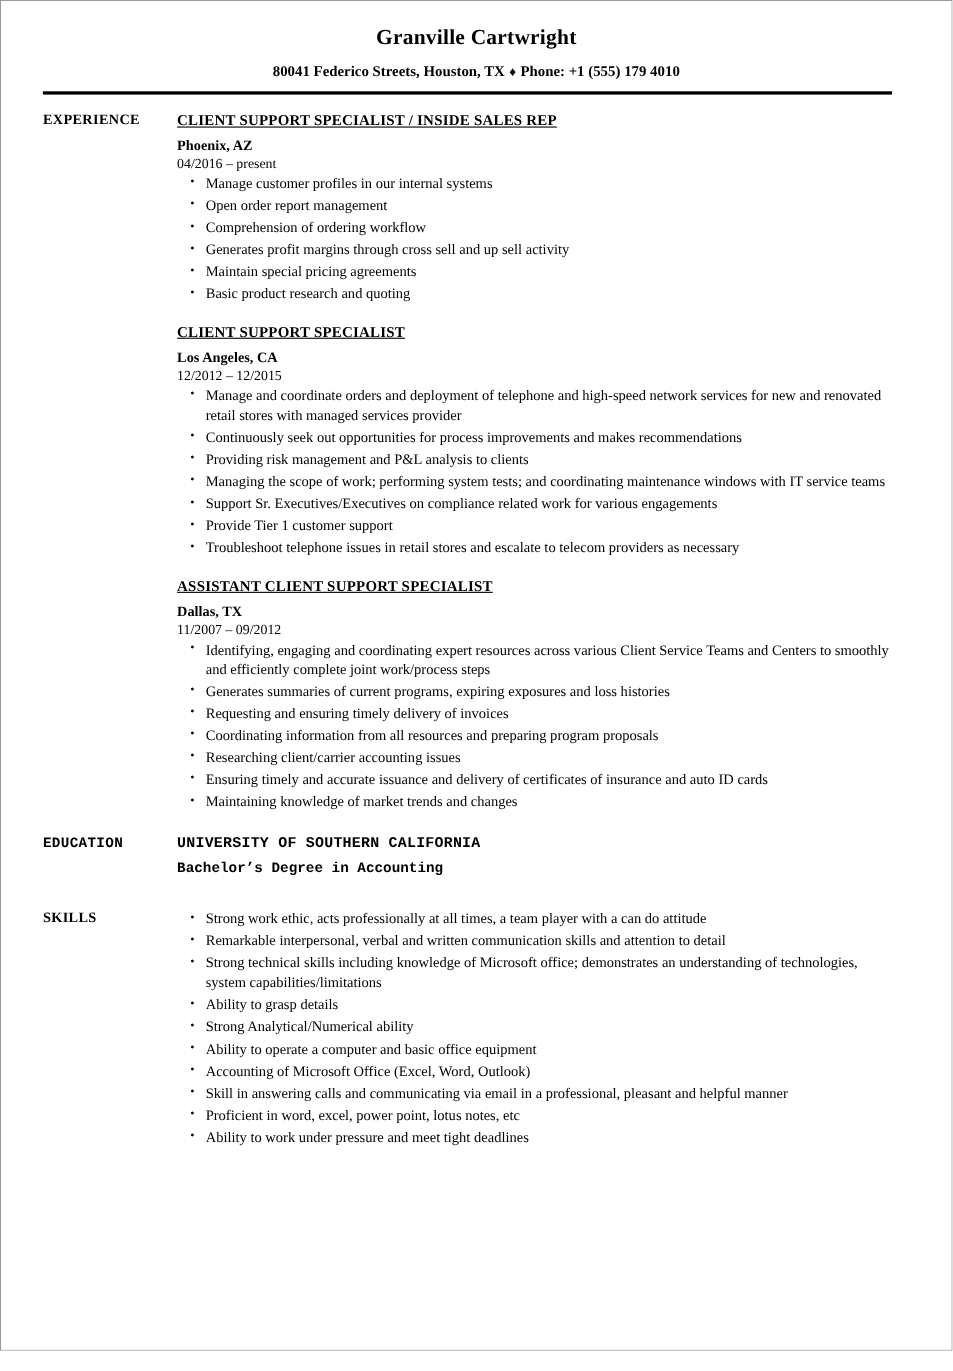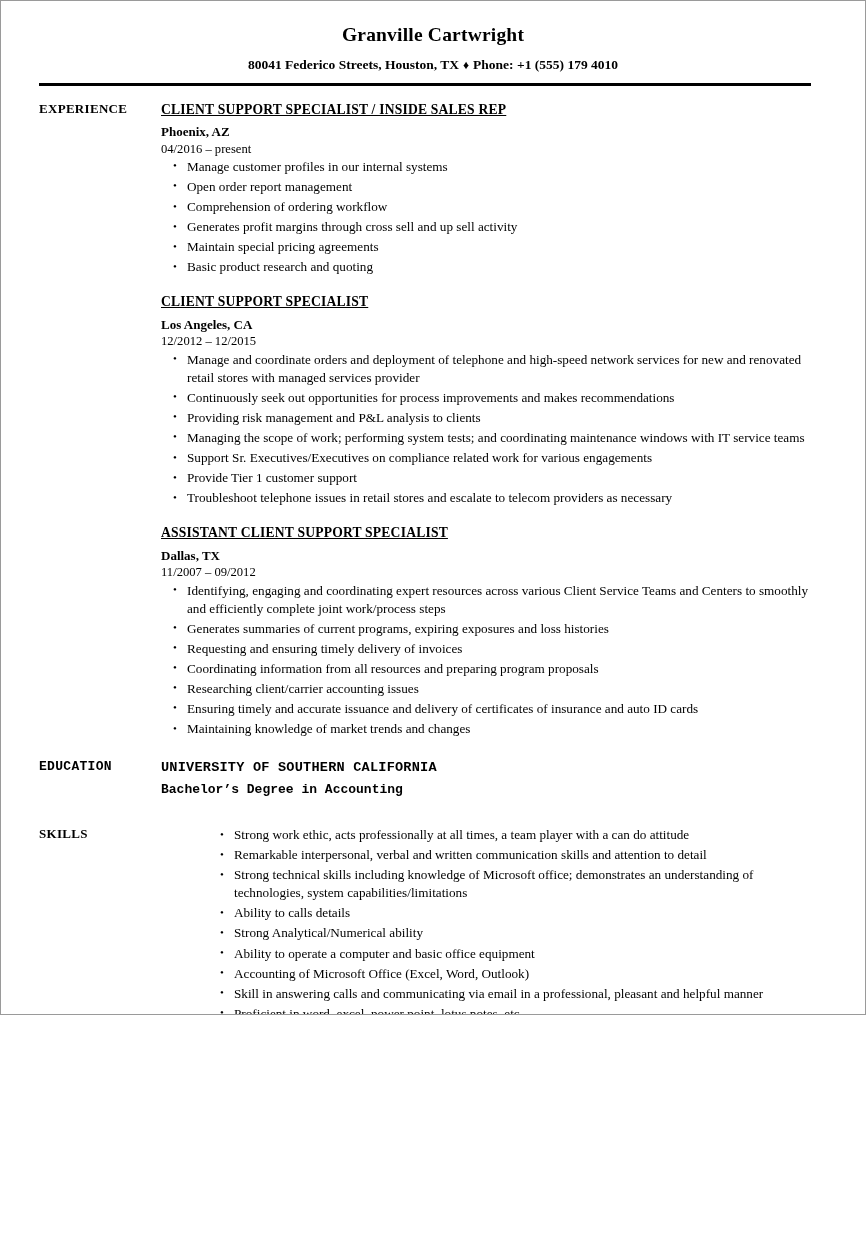--- a/index.html
+++ b/index.html
@@ -7,21 +7,21 @@
     padding: 0;
     background: #ffffff;
   }
   body {
     font-family: "Liberation Serif", "DejaVu Serif", serif;
     color: #000000;
   }
   .page {
     position: relative;
     width: 866px;
-    height: 1015px;
+    height: 1228px;
     background: #ffffff;
     box-sizing: border-box;
     border: 1px solid #9a9a9a;
     overflow: hidden;
   }
   .page-inner {
     position: absolute;
     left: 0; top: 0; right: 0; bottom: 0;
     background: #ffffff;
   }
@@ -142,21 +142,21 @@
     margin: 0 0 5px 0;
   }
   .edu-degree {
     font-size: 13px;
     font-weight: bold;
     line-height: 1.25;
     margin: 0;
   }
 
   .section-gap-education { margin-top: 19px; font-family: Liberation Mono, monospace; }
-  .section-gap-skills { margin-top: 28px; gap: 47px; }
+  .section-gap-skills { margin-top: 28px; }
 </style>
 </head>
 <body>
 
 <div class="page">
   <div class="page-inner">
 
     <div class="resume-header">
       <div class="candidate-name">Granville Cartwright</div>
       <div class="contact-line">
@@ -226,21 +226,21 @@
         </div>
       </div>
 
       <div class="section section-gap-skills">
         <div class="section-label">SKILLS</div>
         <div class="section-content">
           <ul class="bullets">
             <li>Strong work ethic, acts professionally at all times, a team player with a can do attitude</li>
             <li>Remarkable interpersonal, verbal and written communication skills and attention to detail</li>
             <li>Strong technical skills including knowledge of Microsoft office; demonstrates an understanding of technologies, system capabilities/limitations</li>
-            <li>Ability to calls details</li>
+            <li>Ability to grasp details</li>
             <li>Strong Analytical/Numerical ability</li>
             <li>Ability to operate a computer and basic office equipment</li>
             <li>Accounting of Microsoft Office (Excel, Word, Outlook)</li>
             <li>Skill in answering calls and communicating via email in a professional, pleasant and helpful manner</li>
             <li>Proficient in word, excel, power point, lotus notes, etc</li>
             <li>Ability to work under pressure and meet tight deadlines</li>
           </ul>
         </div>
       </div>
 

